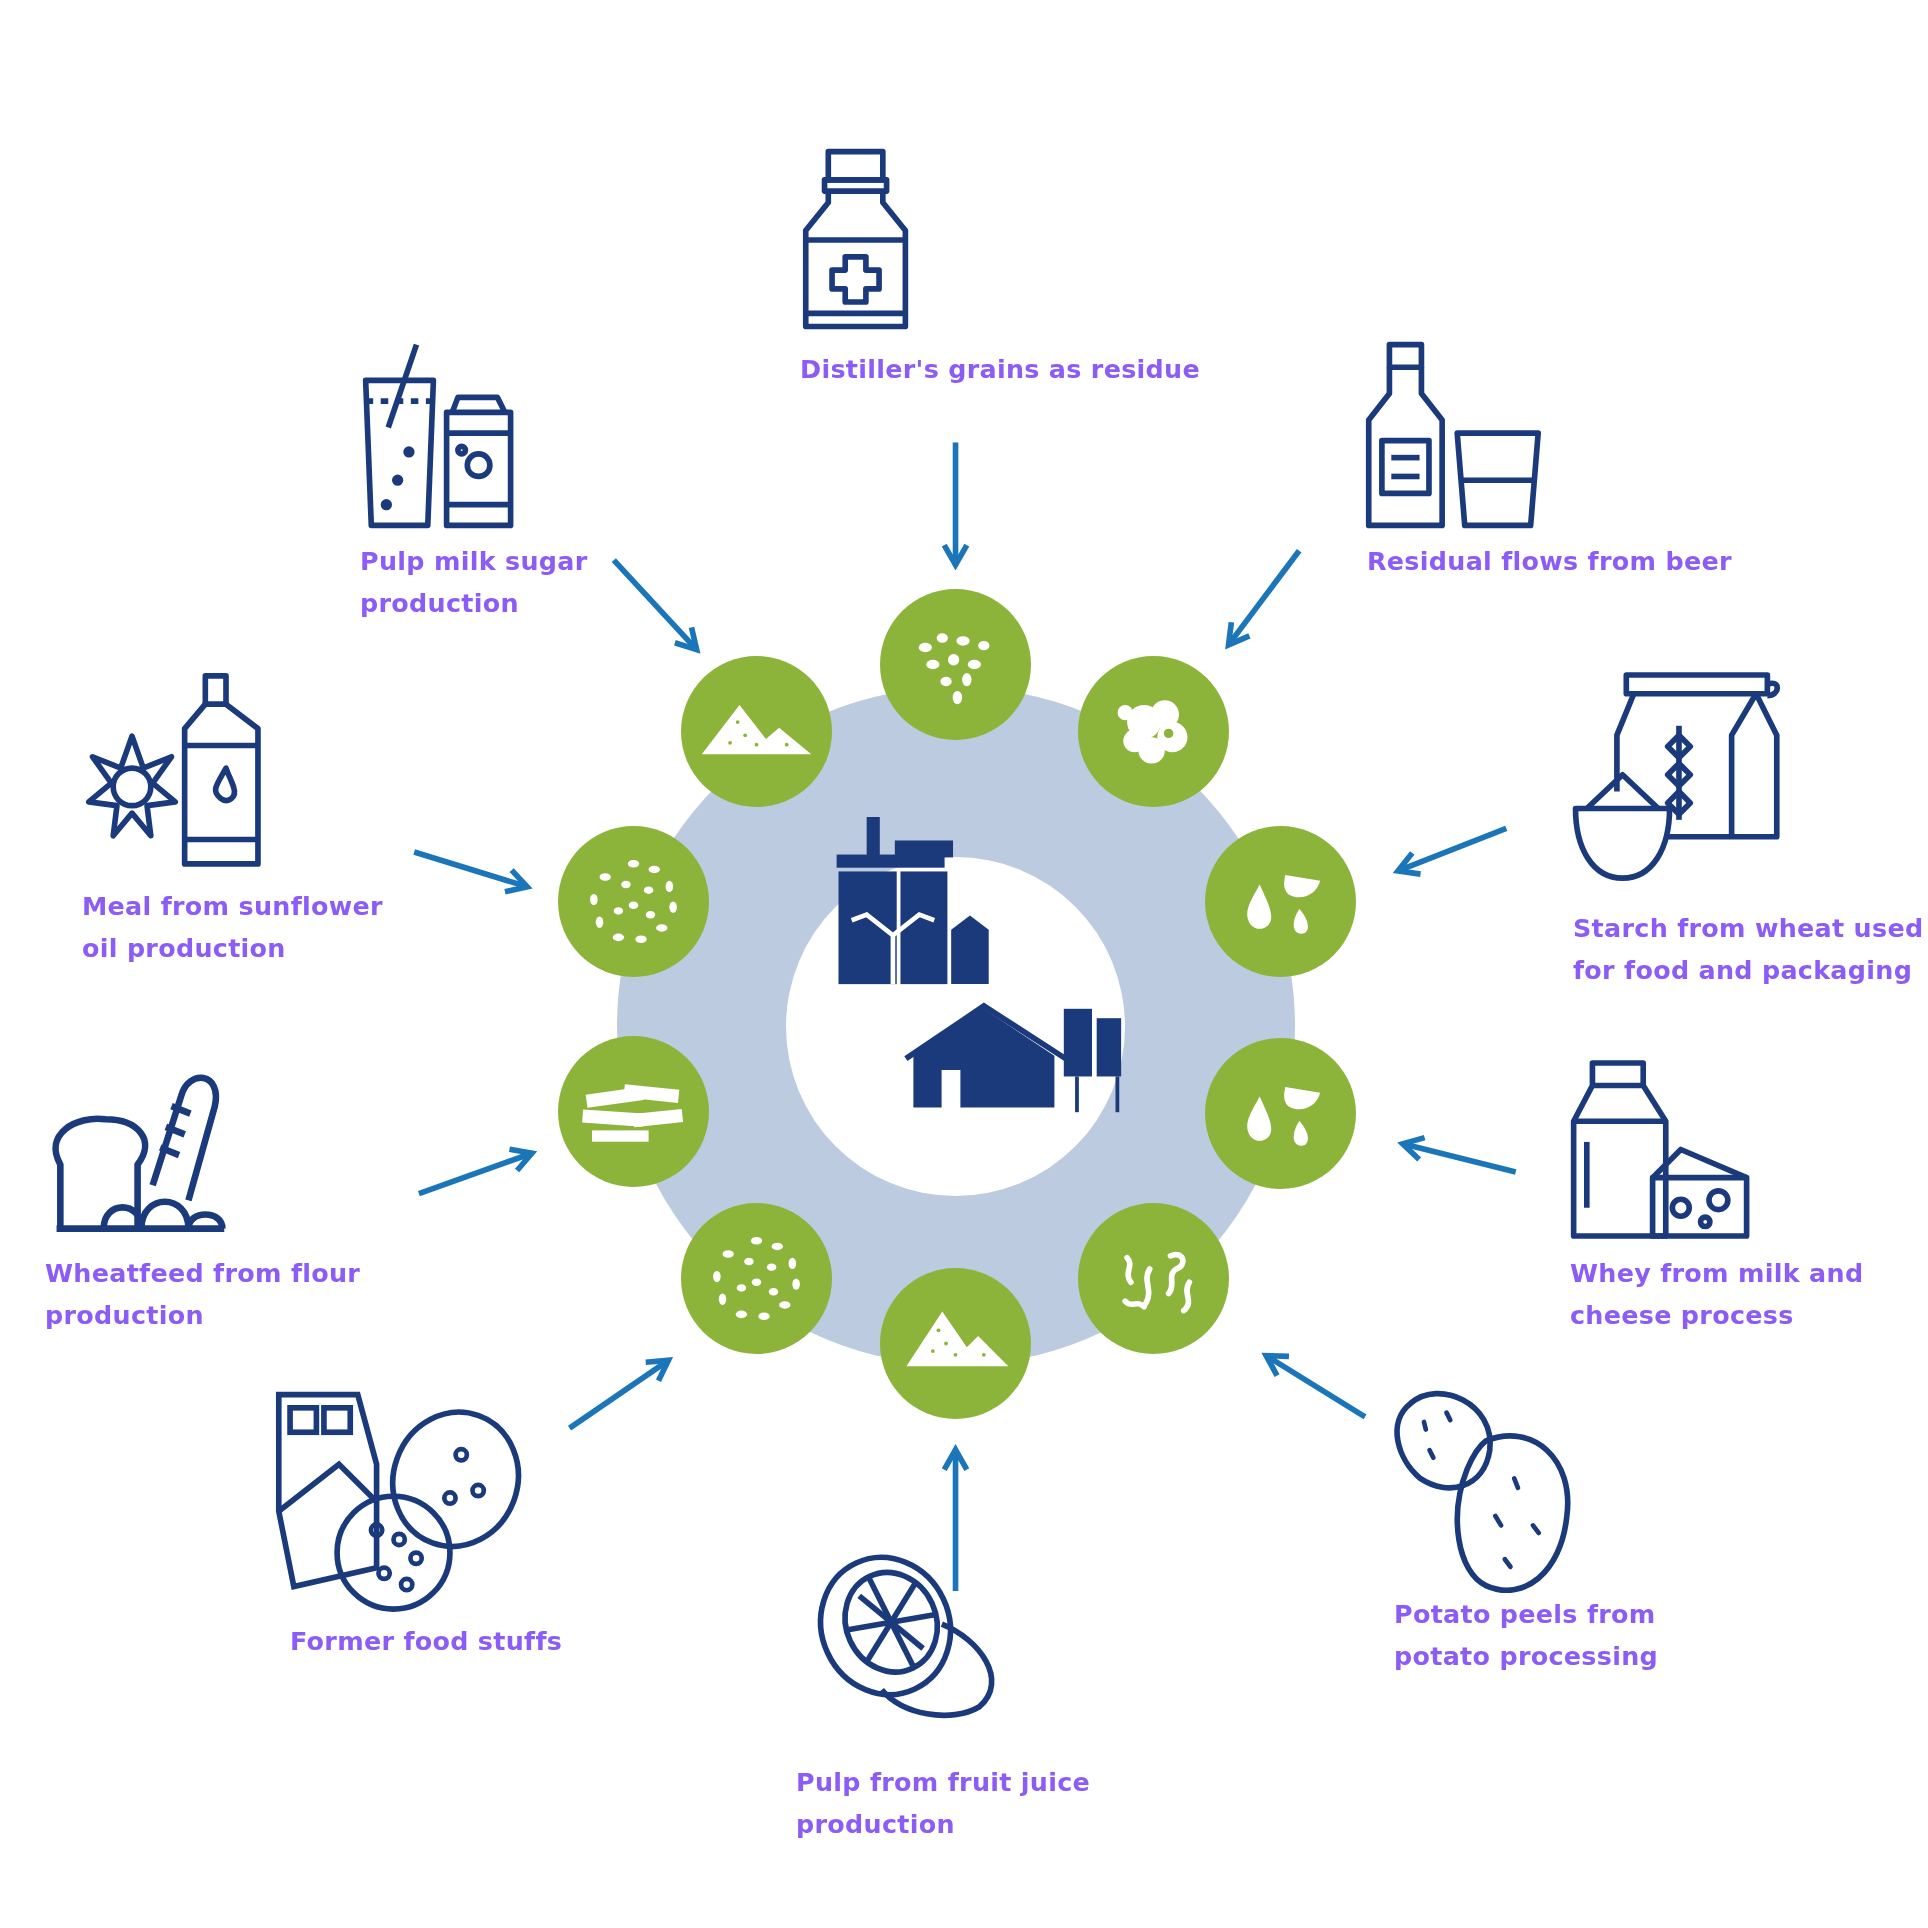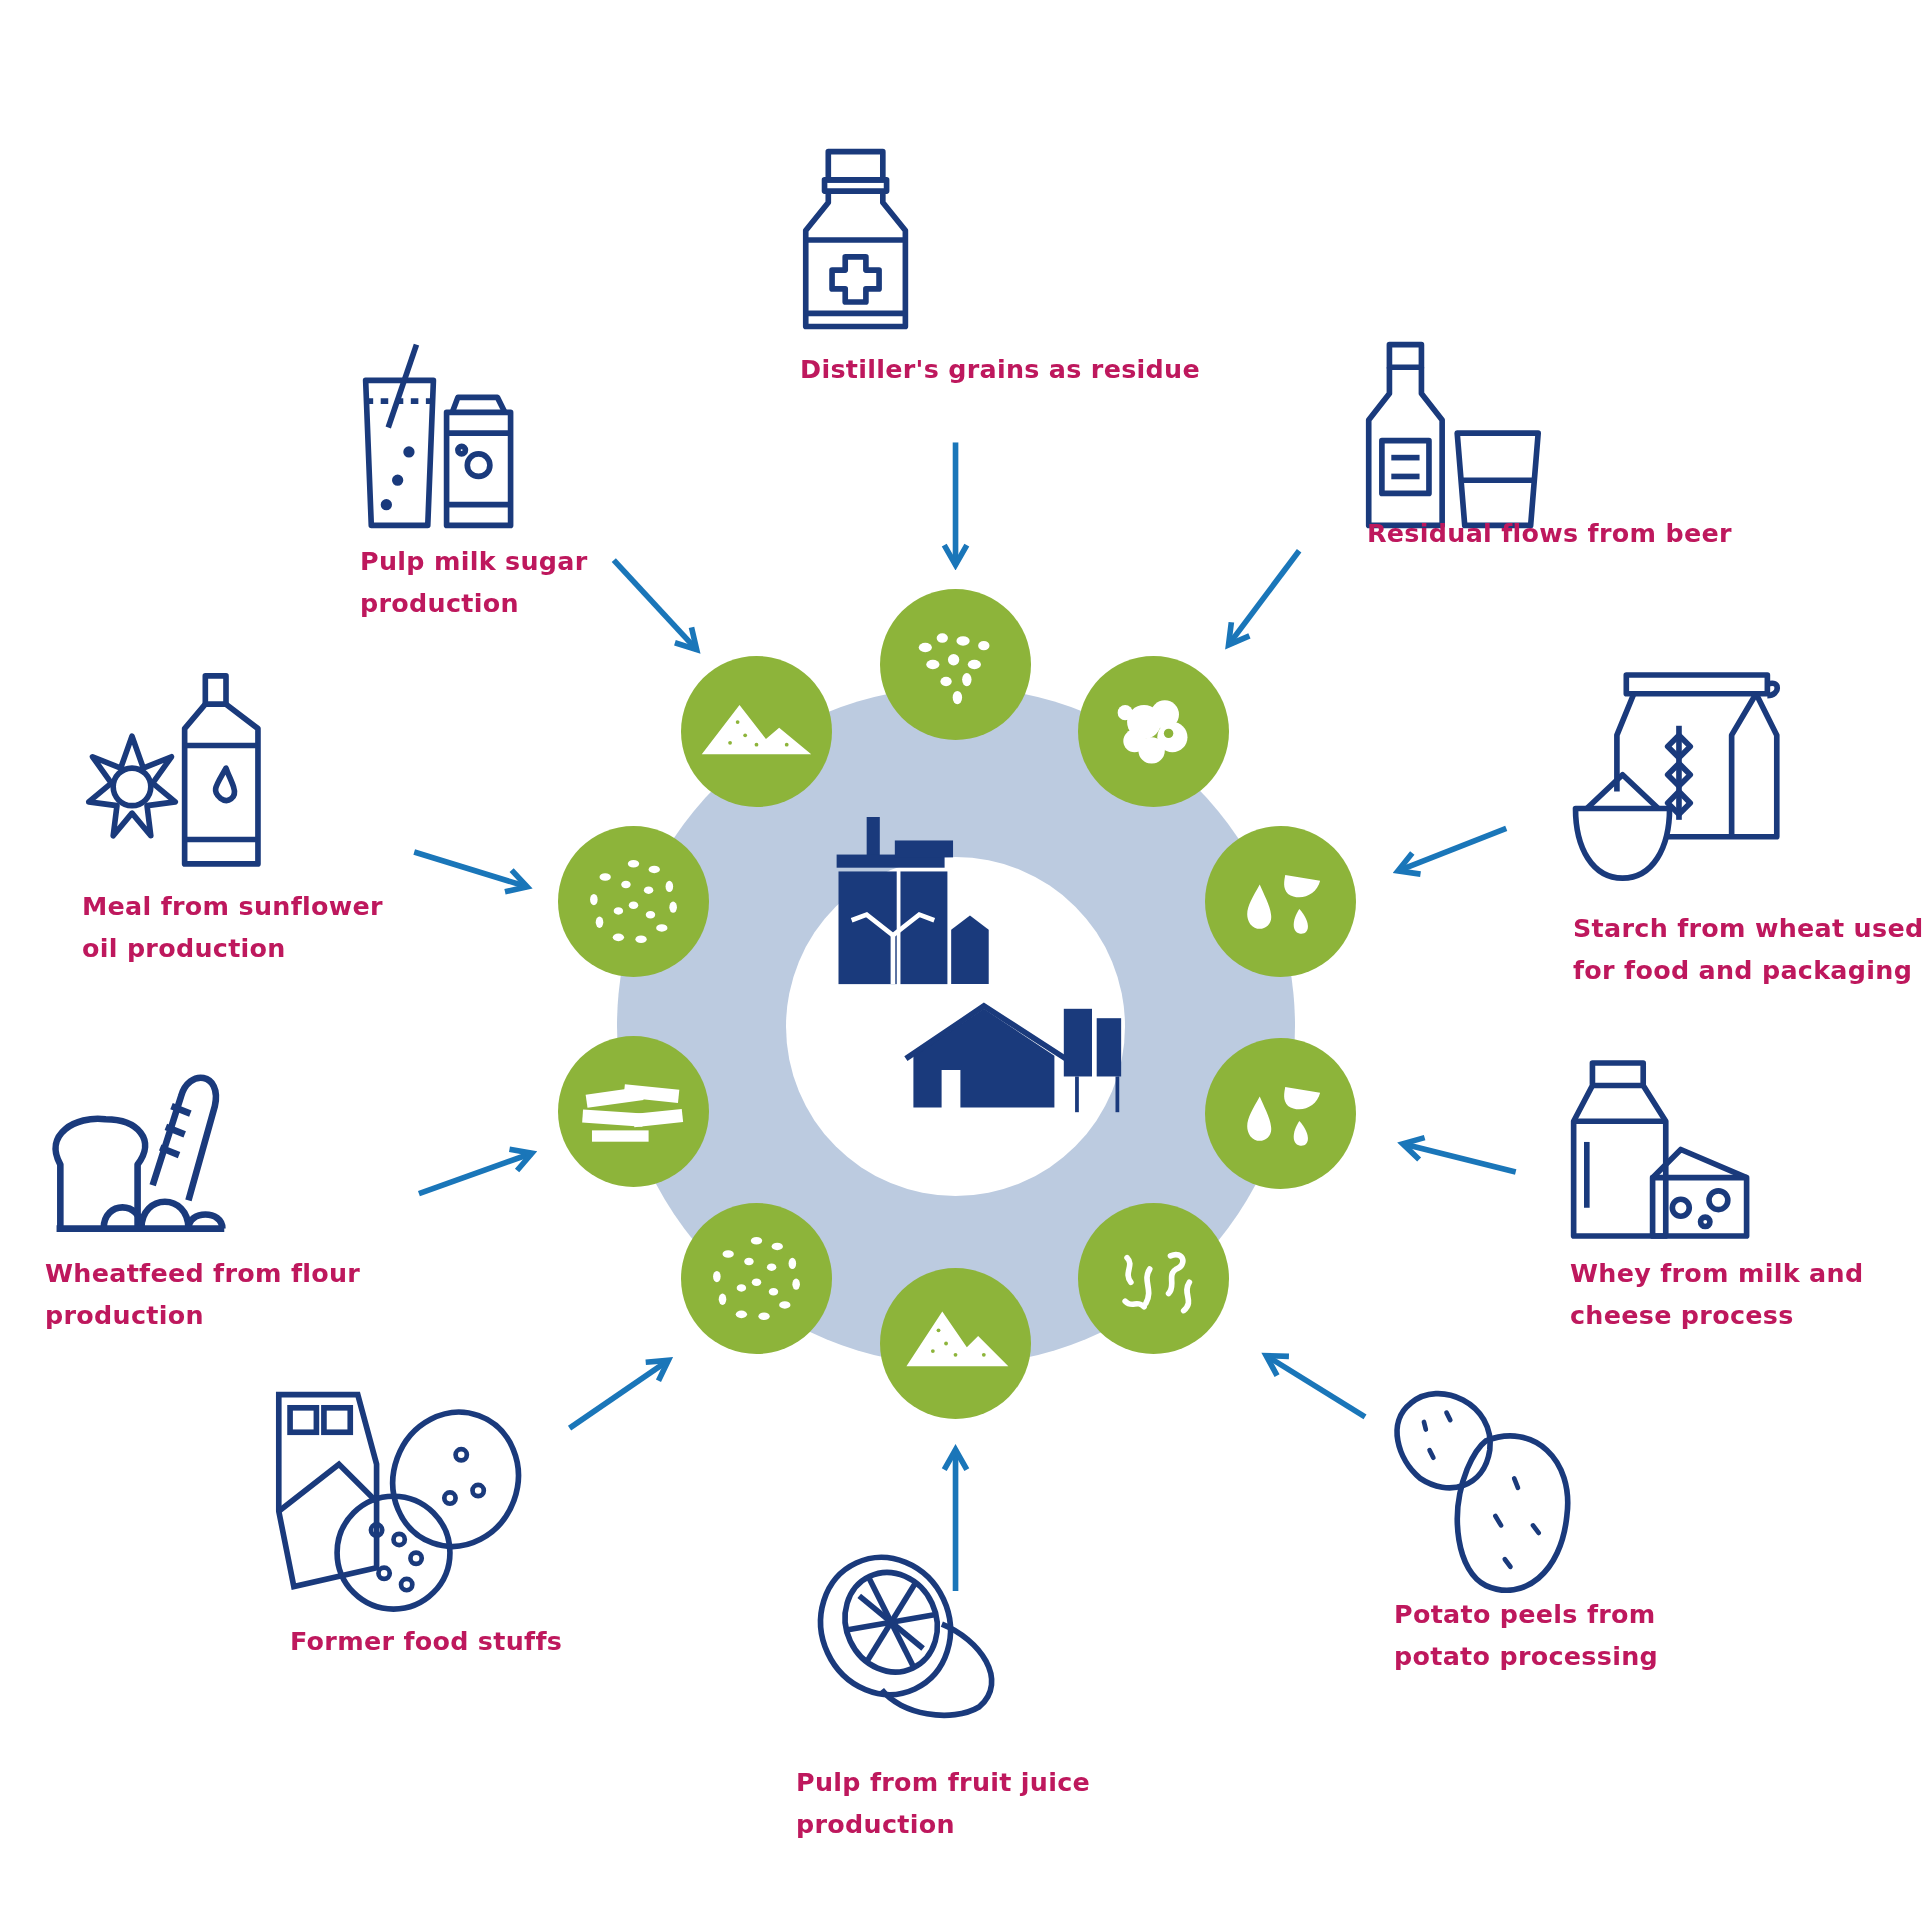--- a/index.html
+++ b/index.html
@@ -1,17 +1,17 @@
 <!DOCTYPE html>
 <html style="font-size:15px"><head>
 <meta charset="utf-8">
 <style>
   html,body{margin:0;padding:0;background:#fff;}
   body{width:1928px;height:1928px;position:relative;overflow:hidden;font-family:"DejaVu Sans",sans-serif;}
-  .label{position:absolute;color:#be185d;font-size:25.4px;line-height:42px;font-weight:bold;letter-spacing:0.3px;white-space:nowrap;}
+  .label{position:absolute;color:#8b5cf6;font-size:25.4px;line-height:42px;font-weight:bold;letter-spacing:0.3px;white-space:nowrap;}
   .ring{position:absolute;border-radius:50%;}
   .node{position:absolute;width:151px;height:151px;border-radius:50%;}
   .node svg{width:151px;height:151px;display:block;}
   svg.ico{position:absolute;overflow:visible;}
 </style>
 </head>
 <body>
 
 <div class="ring" style="left:617px;top:687px;width:678px;height:678px;background:#bccbe0;"></div>
 <div class="ring" style="left:786px;top:857px;width:339px;height:339px;background:#fff;"></div>
@@ -337,21 +337,21 @@
     <line x1="92" y1="100" x2="160" y2="100"></line>
       <line x1="92" y1="176" x2="160" y2="176"></line>
     <circle cx="126" cy="134" r="12"></circle>
       <circle cx="108" cy="118" r="4"></circle>
   </g>
 </svg>
 
 <div class="label" style="left:800px;top:348px;">
   <div>Distiller's grains as residue</div>
 </div>
-<div class="label" style="left:1367px;top:512px;">
+<div class="label" style="left:1367px;top:540px;">
   <div>Residual flows from beer</div>
 </div>
 <div class="label" style="left:1573px;top:895px;margin-top:12px;">
   <div>Starch from wheat used</div>
     <div>for food and packaging</div>
 </div>
 <div class="label" style="left:1570px;top:1252px;">
   <div>Whey from milk and</div>
     <div>cheese process</div>
 </div>

